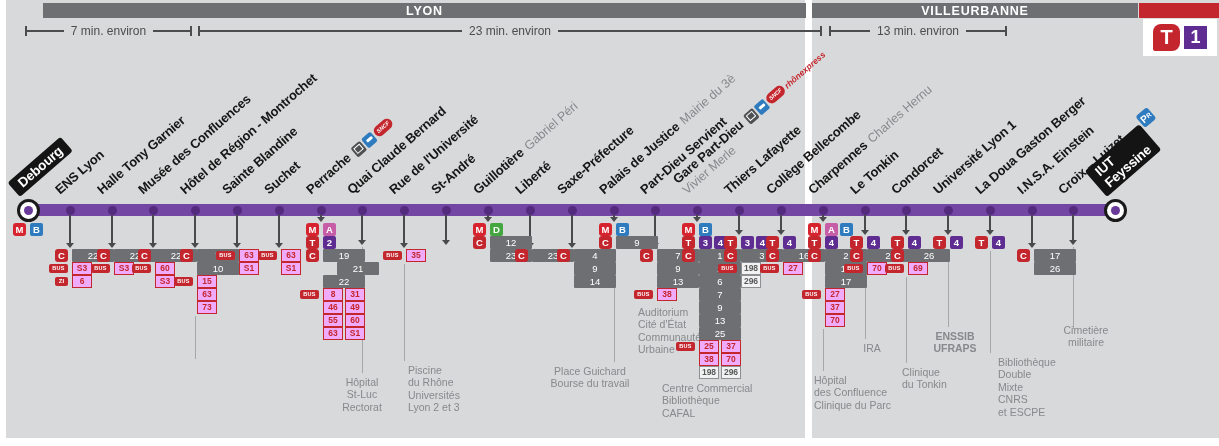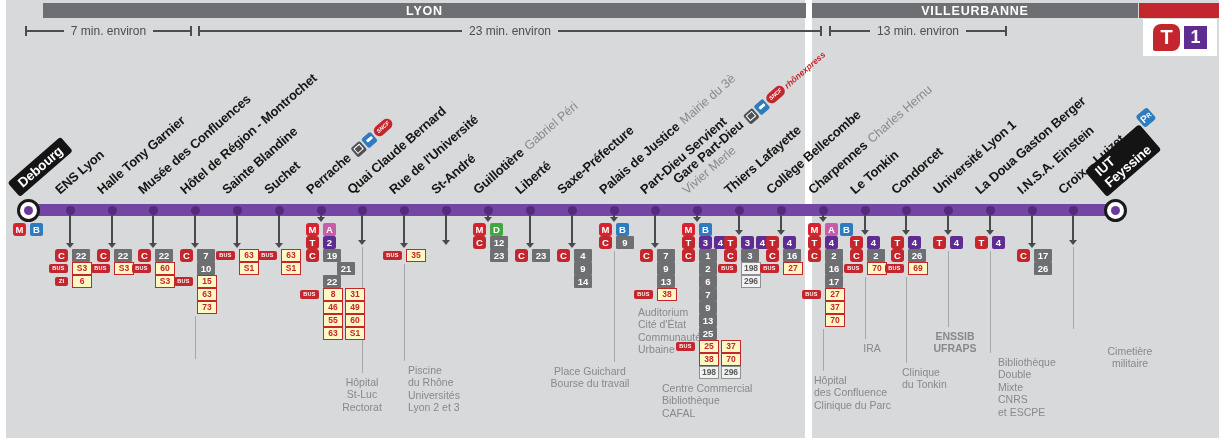--- a/index.html
+++ b/index.html
@@ -59,23 +59,23 @@
   .vwrap{position:absolute;height:13px;display:flex;gap:2px;align-items:center;z-index:5;}
   .sq{display:block;width:13px;height:13px;border-radius:3px;color:#fff;font-size:9.5px;font-weight:bold;
       line-height:13px;text-align:center;}
   .bgM{background:#d6232e;}
   .bgT{background:#c4262e;}
   .bgA{background:#c75da6;border-radius:2px;}
   .bgB{background:#2e7bbf;border-radius:2px;}
   .bgD{background:#43a63f;border-radius:2px;}
   .tn{display:block;width:13px;height:13px;background:#5f2d91;border-radius:2px;color:#fff;
       font-size:9.5px;font-weight:bold;line-height:13px;text-align:center;}
-  .boxg{display:block;min-width:16px;height:13px;background:#6d6f72;color:#fff;font-size:9.5px;font-weight:bold;
-        line-height:13px;text-align:center;padding:0 1px;border-radius:1px;}
-  .boxr{display:block;min-width:16px;height:11px;background:#fef9c3;border:1px solid #c4262e;color:#c4262e;
+  .boxg{display:block;min-width:16px;height:13px;background:#6d6f72;color:#fff;font-size:9.5px;font-weight:normal;
+        line-height:13px;text-align:center;padding:0 13px;border-radius:1px;}
+  .boxr{display:block;min-width:16px;height:11px;background:#f0abfc;border:1px solid #c4262e;color:#c4262e;
         font-size:8.5px;font-weight:bold;line-height:11px;text-align:center;padding:0 1px;}
   .boxgb{display:block;min-width:16px;height:11px;background:#f2f2f2;border:1px solid #8d8f92;color:#58595b;
         font-size:8.5px;font-weight:bold;line-height:11px;text-align:center;padding:0 1px;}
   .chip{display:block;width:19px;height:9px;background:#c4262e;border-radius:2px;color:#fff;font-size:5.5px;
         font-weight:bold;line-height:9px;text-align:center;letter-spacing:.3px;}
   .chipz{display:block;width:13px;height:9px;background:#c4262e;border-radius:2px;color:#fff;font-size:6px;
         font-weight:bold;line-height:9px;text-align:center;}
   .ann{position:absolute;color:#87898c;font-size:10.5px;line-height:12.4px;z-index:3;white-space:nowrap;}
   .ann.center{transform:translateX(-50%);text-align:center;}
 </style>
@@ -848,21 +848,21 @@
       <div class="nm-anchor" style="left: 1065px; top: 197px;">
         <div class="nm">
           <div class="l1">
             <span class="main">Croix – Luizet</span>
           </div>
         </div>
       </div>
       <div class="conn" style="left: 1072px; top: 215px; height: 25px;"></div>
       <div class="arrow" style="left: 1069px; top: 240px;"></div>
       <div class="aline" style="left: 1072.5px; top: 247px; height: 82px;"></div>
-      <div class="ann center" style="left: 1086px; top: 345px; margin-left: 44px;">
+      <div class="ann center" style="left: 1086px; top: 324px;">
         <div>Cimetière</div>
         <div>militaire</div>
       </div>
       <div class="term" style="left: 1103.5px; top: 198.5px;">
         <div class="in"></div>
       </div>
       <div class="nm-anchor" style="left: 1107px; top: 197px;">
         <div class="nm termbox">
           <div class="l1">
             <span class="main">IUT</span>

